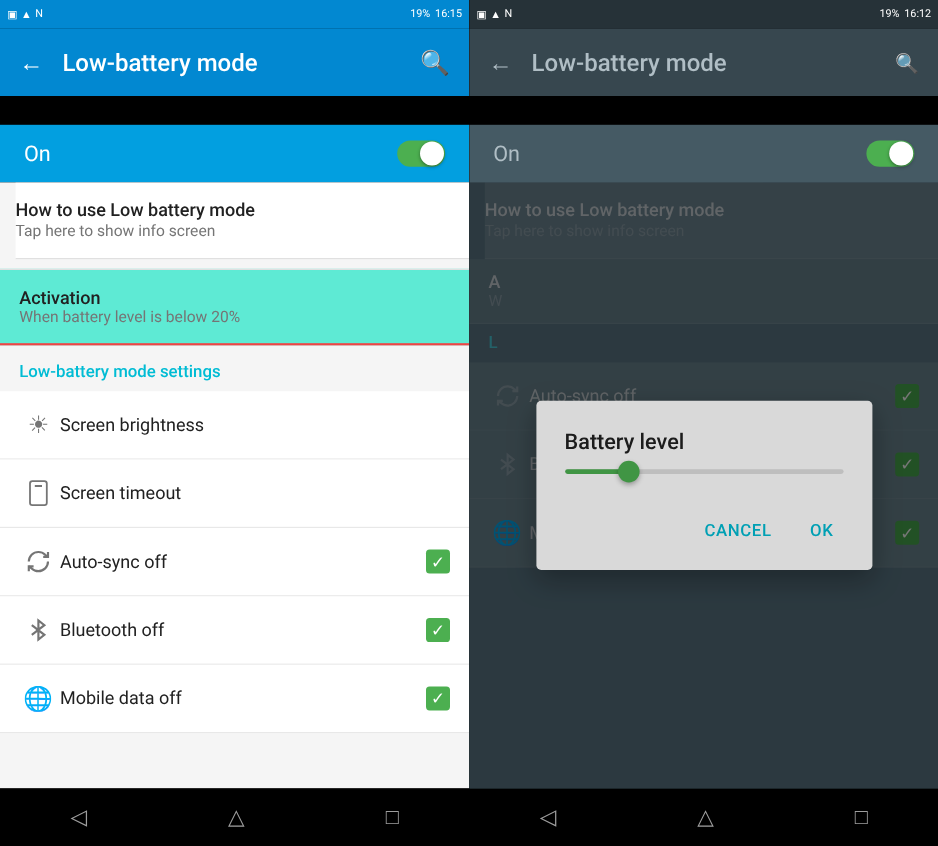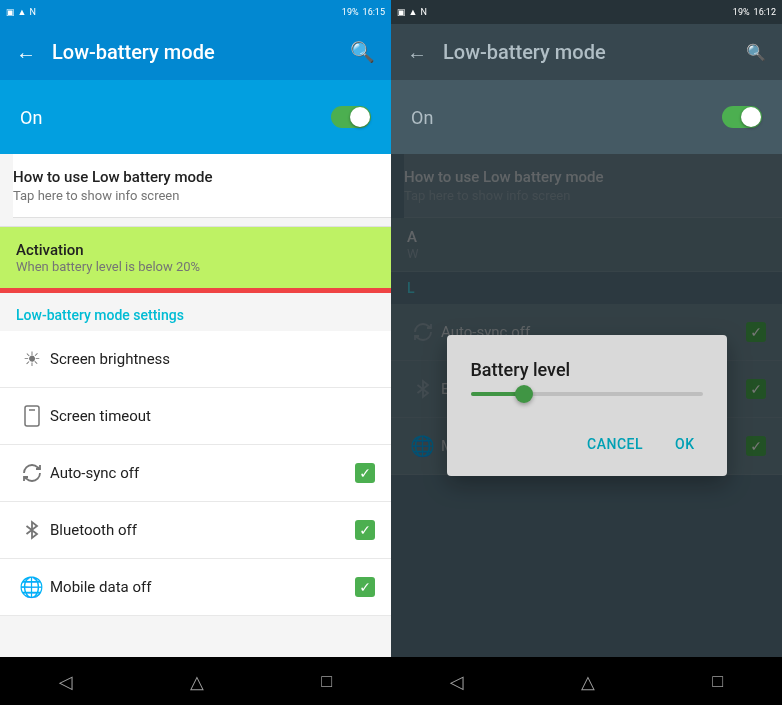--- a/index.html
+++ b/index.html
@@ -66,25 +66,26 @@
 
     .back-icon, .search-icon-btn {
       color: #fff;
       font-size: 20px;
       cursor: pointer;
     }
     .right-panel .back-icon, .right-panel .search-icon-btn { color: #b0bec5; }
 
     
     .toggle-row {
-      height: 74px;
+      height: 48px;
       display: flex;
       align-items: center;
       justify-content: space-between;
       padding: 0 20px;
+      margin-top: 24px;
     }
     .left-panel .toggle-row { background: #029fe0; }
     .right-panel .toggle-row { background: #546e7a; }
 
     .toggle-label {
       font-size: 18px;
       color: #fff;
       font-weight: 400;
     }
     .right-panel .toggle-label { color: #b0bec5; }
@@ -134,24 +135,24 @@
     .right-panel .info-title { color: #cfd8dc; }
 
     .info-sub {
       font-size: 13px;
       color: #757575;
     }
     .right-panel .info-sub { color: #90a4ae; }
 
     .activation-row {
       padding: 14px 16px;
-      background: #bef264;
+      background: #5eead4;
       margin-top: 8px;
       border-top: 1px solid #e0e0e0;
-      border-bottom: 5px solid #ef4444;
+      border-bottom: 2px solid #ef4444;
     }
 
     .activation-title {
       font-size: 15px;
       color: #212121;
       font-weight: 500;
     }
 
     .activation-sub {
       font-size: 13px;

